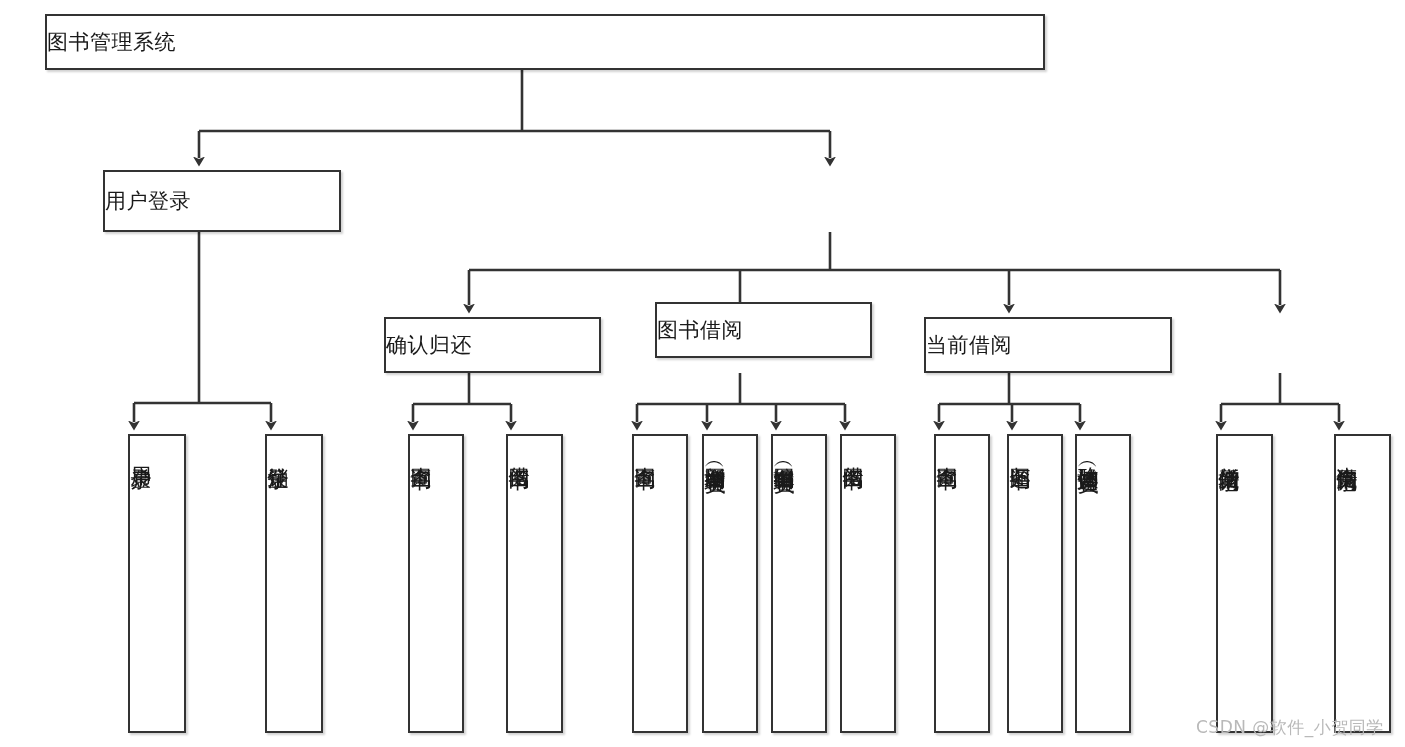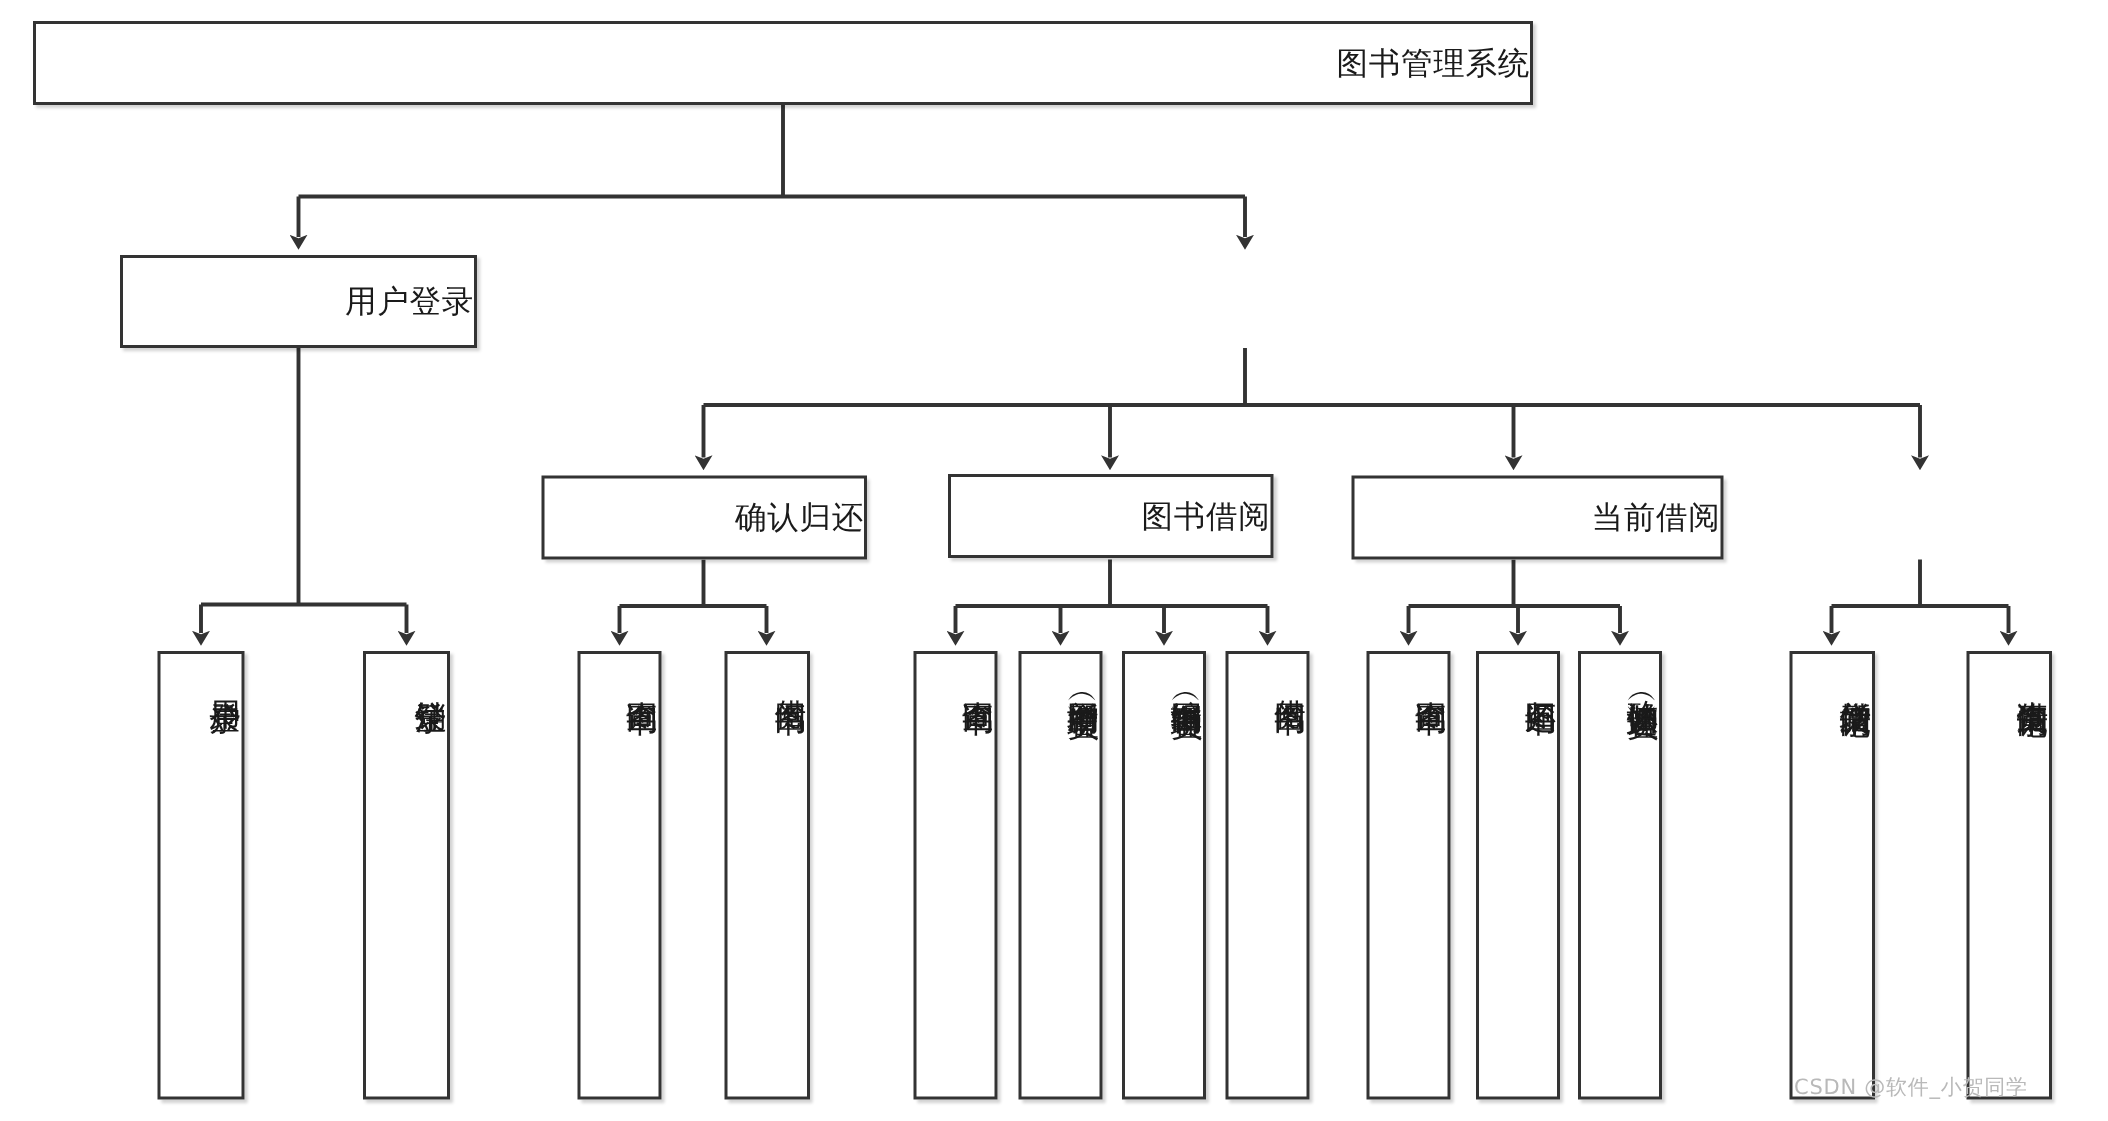--- a/index.html
+++ b/index.html
@@ -25,22 +25,23 @@
     height: 747px;
   }
   .node-box {
     position: absolute;
     box-sizing: border-box;
     background: #ffffff;
     border: 2px solid #333333;
     box-shadow: 2px 2px 2px rgba(0,0,0,0.18);
     display: flex;
     align-items: center;
-    justify-content: flex-end;
+    justify-content: flex-start;
     color: #1a1a1a;
+    margin-left: 23px;
   }
   .node-label {
     font-size: 21px;
     line-height: 1.25;
     letter-spacing: 0.5px;
     text-align: center;
     white-space: nowrap;
   }
   
   .node-box.vertical {
@@ -50,21 +51,21 @@
   .node-box.vertical .node-label {
     writing-mode: vertical-rl;
     text-orientation: upright;
     font-size: 21px;
     line-height: 1.05;
     letter-spacing: 1px;
     white-space: nowrap;
   }
   .watermark {
     position: absolute;
-    font-size: 14px;
+    font-size: 17px;
     color: #b9b9b9;
     white-space: nowrap;
     letter-spacing: 0.5px;
   }
 </style>
 </head>
 <body>
 
 <div id="canvas">
 
@@ -122,21 +123,21 @@
     <span class="node-label">图书管理系统</span>
   </div>
 
   <div class="node-box" style="left:80px; top:170px; width:238px; height:62px;">
     <span class="node-label">用户登录</span>
   </div>
 
   <div class="node-box" style="left:361px; top:317px; width:217px; height:56px;">
     <span class="node-label">确认归还</span>
   </div>
-  <div class="node-box" style="left:632px; top:316px; width:217px; height:56px;">
+  <div class="node-box" style="left:632px; top:302px; width:217px; height:56px;">
     <span class="node-label">图书借阅</span>
   </div>
   <div class="node-box" style="left:901px; top:317px; width:248px; height:56px;">
     <span class="node-label">当前借阅</span>
   </div>
 
   <div class="node-box vertical" style="left:105px; top:434px; width:58px; height:299px;">
     <span class="node-label">用户登录</span>
   </div>
   <div class="node-box vertical" style="left:242px; top:434px; width:58px; height:299px;">

